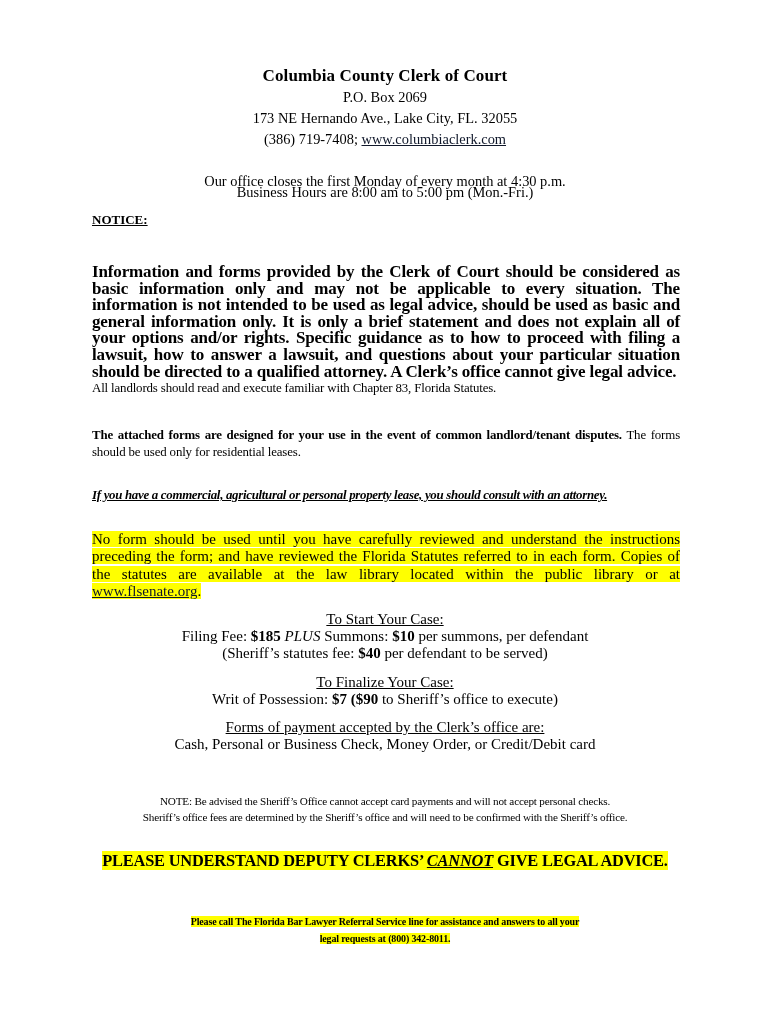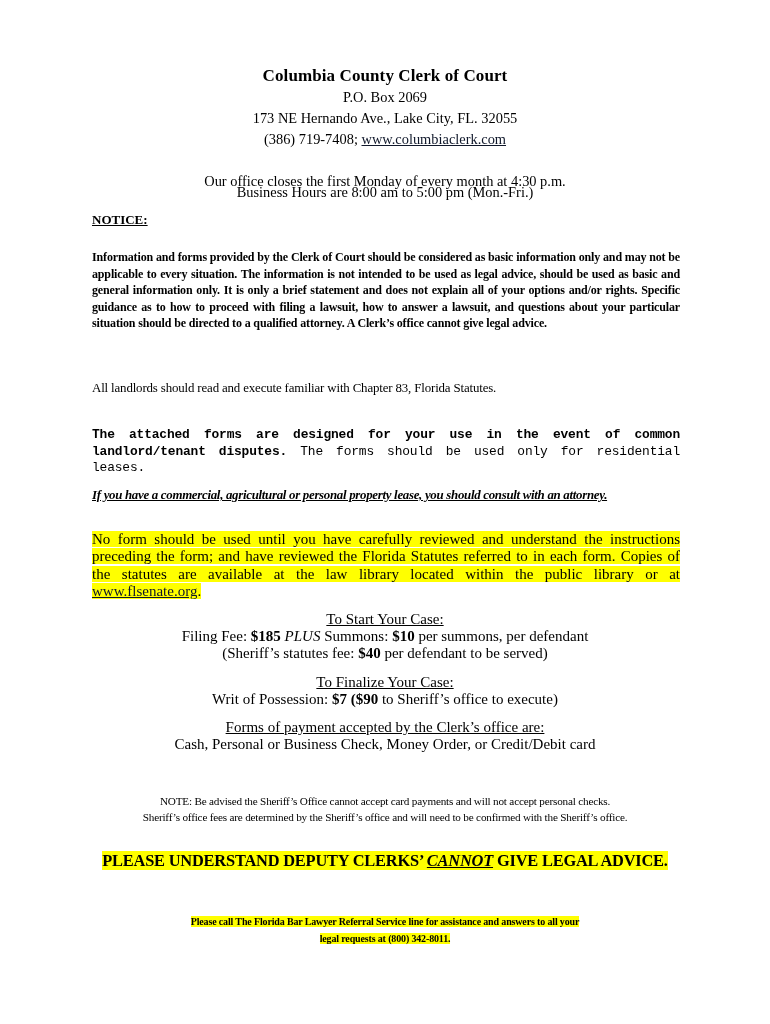--- a/index.html
+++ b/index.html
@@ -39,35 +39,35 @@
     font-size: 14.4px;
     line-height: 21px;
   }
 
   .notice-label {
     left: 92px; top: 212px;
     font-size: 13px; font-weight: bold;
     text-decoration: underline;
   }
   .notice-body {
-    left: 92px; top: 249px;
+    left: 92px; top: 264px;
     width: 588px;
-    font-size: 12px;
+    font-size: 17px;
     font-weight: bold;
     line-height: 16.6px;
     text-align: justify;
     letter-spacing: -0.15px;
   }
   .para {
     left: 92px; width: 588px;
     font-size: 12.9px;
     line-height: 16.6px;
     letter-spacing: -0.15px;
   }
-  .para-just { text-align: justify; font-family: Liberation Mono, monospace; }
+  .para-just { text-align: justify; }
   .highlight-para {
     left: 92px; top: 531px; width: 588px;
     font-size: 15px;
     line-height: 17.4px;
     text-align: justify;
   }
   .fees {
     font-size: 15px;
     line-height: 16.8px;
   }

